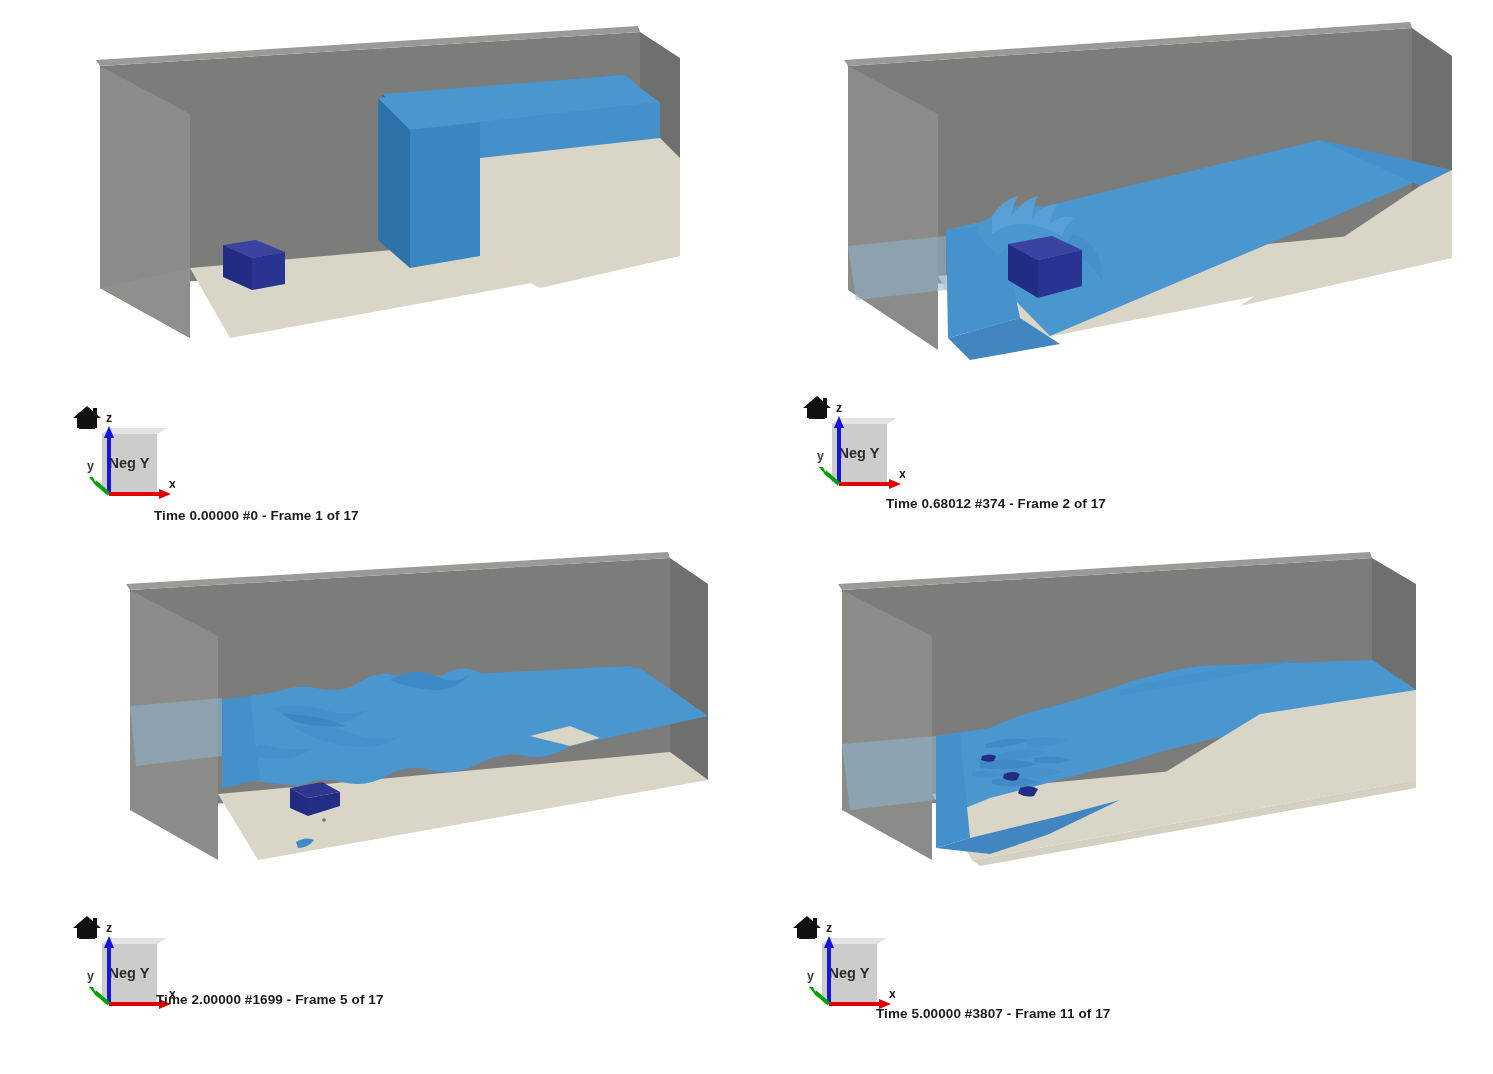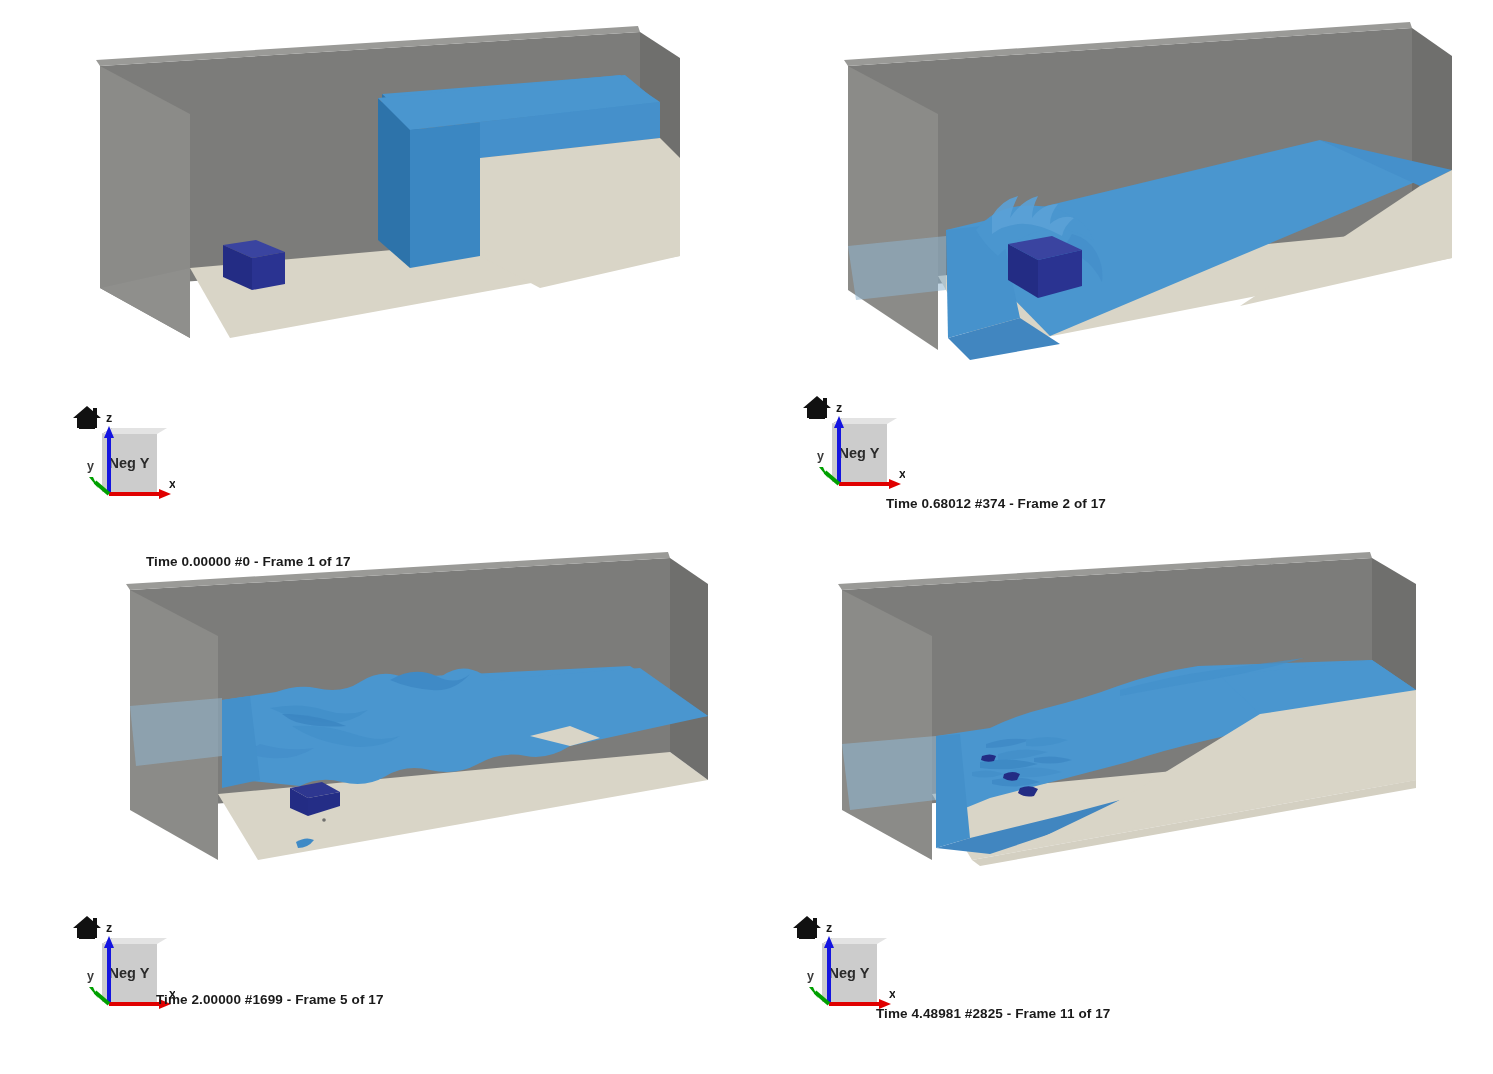--- a/index.html
+++ b/index.html
@@ -120,21 +120,21 @@
       <line x1="94" y1="98" x2="148" y2="98" stroke="#e00000" stroke-width="4"></line>
       <polygon points="156,98 144,93 144,103" fill="#e00000"></polygon>
       <text x="154" y="92" font-family="Liberation Sans, sans-serif" font-size="12.5" font-weight="600" fill="#1a1a1a">x</text>
 
       <line x1="94" y1="98" x2="80" y2="86" stroke="#00a000" stroke-width="4"></line>
       <polygon points="74,81 83,92 78,81" fill="#00a000"></polygon>
       <text x="72" y="74" font-family="Liberation Sans, sans-serif" font-size="12.5" font-weight="600" fill="#3a3a3a">y</text>
     </svg>
   </div>
 
-  <div class="frame-caption" style="left:86px; top:490px;margin-top:46px;">Time 0.00000  #0 - Frame 1 of 17</div>
+  <div class="frame-caption" style="left:94px; top:490px;">Time 0.00000  #0 - Frame 1 of 17</div>
 </div>
 
 <div class="panel" style="left:820px; top:18px;">
   <svg class="scene-svg" width="640" height="360" viewBox="0 0 640 360">
     <polygon points="28,48 592,10 592,232 28,272" fill="#7c7c7a"></polygon>
     <polygon points="28,48 28,272 118,332 118,96" fill="#8b8b88"></polygon>
     <polygon points="118,258 592,212 632,240 160,332" fill="#d9d5c7"></polygon>
     <polygon points="592,10 632,38 632,240 592,212" fill="#6f6f6d"></polygon>
     <polygon points="28,48 592,10 590,4 24,42" fill="#9a9a97"></polygon>
 
@@ -346,14 +346,14 @@
       <polygon points="94,30 89,42 99,42" fill="#1414e0"></polygon>
       <line x1="94" y1="98" x2="148" y2="98" stroke="#e00000" stroke-width="4"></line>
       <polygon points="156,98 144,93 144,103" fill="#e00000"></polygon>
       <text x="154" y="92" font-family="Liberation Sans, sans-serif" font-size="12.5" font-weight="600" fill="#1a1a1a">x</text>
       <line x1="94" y1="98" x2="80" y2="86" stroke="#00a000" stroke-width="4"></line>
       <polygon points="74,81 83,92 78,81" fill="#00a000"></polygon>
       <text x="72" y="74" font-family="Liberation Sans, sans-serif" font-size="12.5" font-weight="600" fill="#3a3a3a">y</text>
     </svg>
   </div>
 
-  <div class="frame-caption" style="left:56px; top:458px;">Time 4.48981  #2825 - Frame 11 of 17</div>
+  <div class="frame-caption" style="left:56px; top:458px;">Time 5.00000  #3807 - Frame 11 of 17</div>
 </div>
 
 </body></html>

